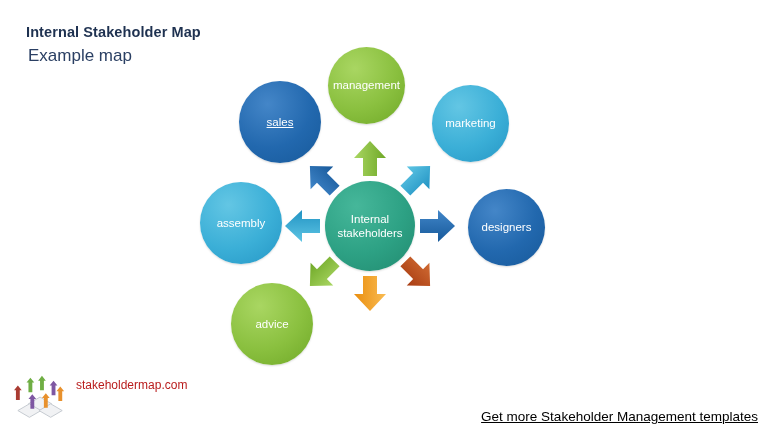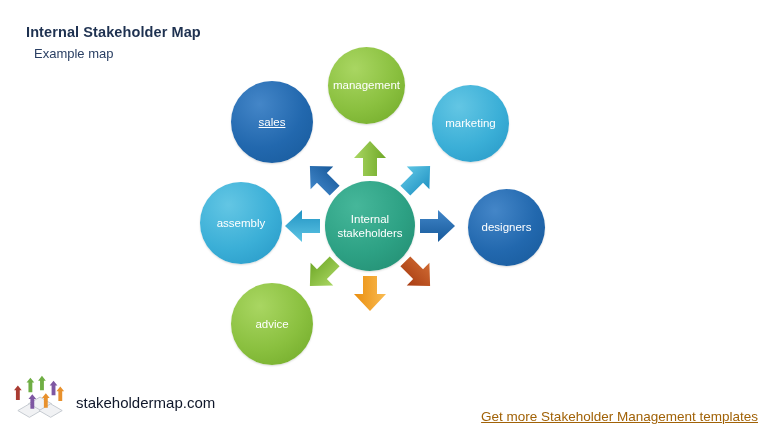--- a/index.html
+++ b/index.html
@@ -15,22 +15,22 @@
   
   .header { position: absolute; left: 20px; top: 18px; }
   .title {
     margin: 6px;
     font-size: 14.5px;
     font-weight: bold;
     color: #1e3150;
     letter-spacing: 0.1px;
   }
   .subtitle {
-    margin: 3px 0 0 14px;
-    font-size: 13px;
+    margin: 3px 0 0 8px;
+    font-size: 17px;
     font-weight: normal;
     color: #2a3f63;
   }
 
   
   .node {
     position: absolute;
     border-radius: 50%;
     display: flex;
     align-items: center;
@@ -51,45 +51,45 @@
   .pal-teal   { background: radial-gradient(circle at 35% 28%, #46b79a 0%, #2da184 55%, #218a6f 100%); }
 
   .pos-center        { left: 325px; top: 181px; width: 90px; height: 90px; }
   .pos-management    { left: 328px; top: 47px;  width: 77px; height: 77px; }
   .pos-marketing     { left: 432px; top: 85px;  width: 77px; height: 77px; }
   .pos-designers     { left: 468px; top: 189px; width: 77px; height: 77px; }
   .pos-manufacturing { left: 430px; top: 279px; width: 80px; height: 80px; font-size: 9.5px; }
   .pos-purchasing    { left: 330px; top: 317px; width: 82px; height: 82px; }
   .pos-experts       { left: 231px; top: 283px; width: 82px; height: 82px; }
   .pos-assembly      { left: 200px; top: 182px; width: 82px; height: 82px; }
-  .pos-sales         { left: 231px; top: 81px;  width: 82px; height: 82px; text-decoration: underline; }
+  .pos-sales         { left: 239px; top: 81px;  width: 82px; height: 82px; text-decoration: underline; }
 
   .arrows-layer { position: absolute; left: 0; top: 0; pointer-events: none; }
 
   
   .footer-logo { position: absolute; left: 14px; top: 374px; display: flex; align-items: flex-start; cursor: pointer; }
   .logo-icon { width: 54px; height: 50px; margin-right: 8px; }
   .logo-text {
-    font-size: 15px;
-    color: #0f172a;
-    margin-top: 20px;
+    font-size: 12px;
+    color: #b91c1c;
+    margin-top: 4px;
   }
   .logo-tagline {
     font-size: 8px;
     color: #3d3d3d;
     margin-top: 6px;
     letter-spacing: 0.2px;
   }
   .footer-link {
     position: absolute;
     right: 10px;
     bottom: 7px;
     font-size: 13.5px;
     font-weight: 500;
-    color: #a16207;
+    color: #000000;
     text-decoration: underline;
     cursor: pointer;
   }
 </style>
 </head>
 <body>
 
 <div class="slide">
 
   <div class="header">

